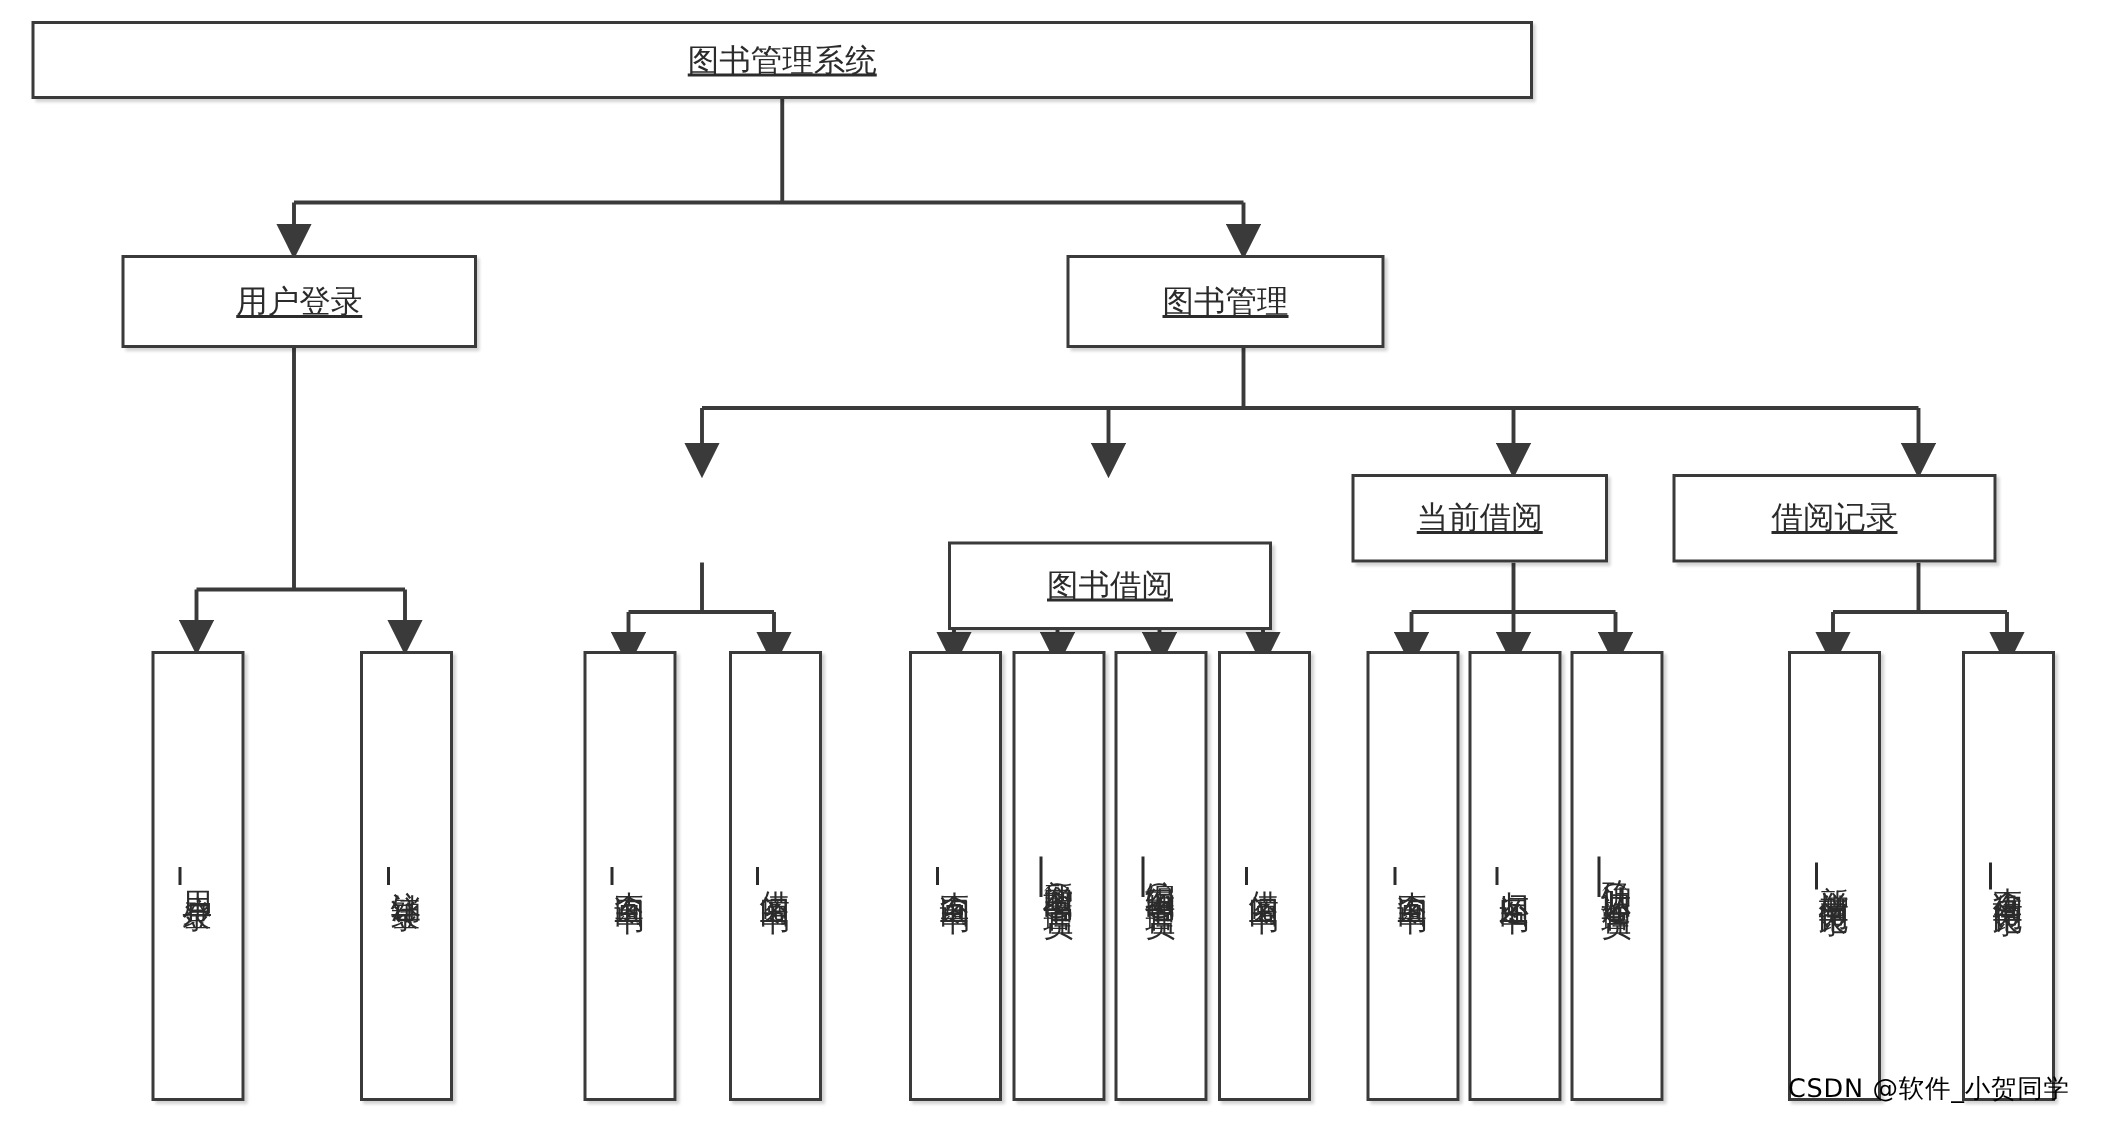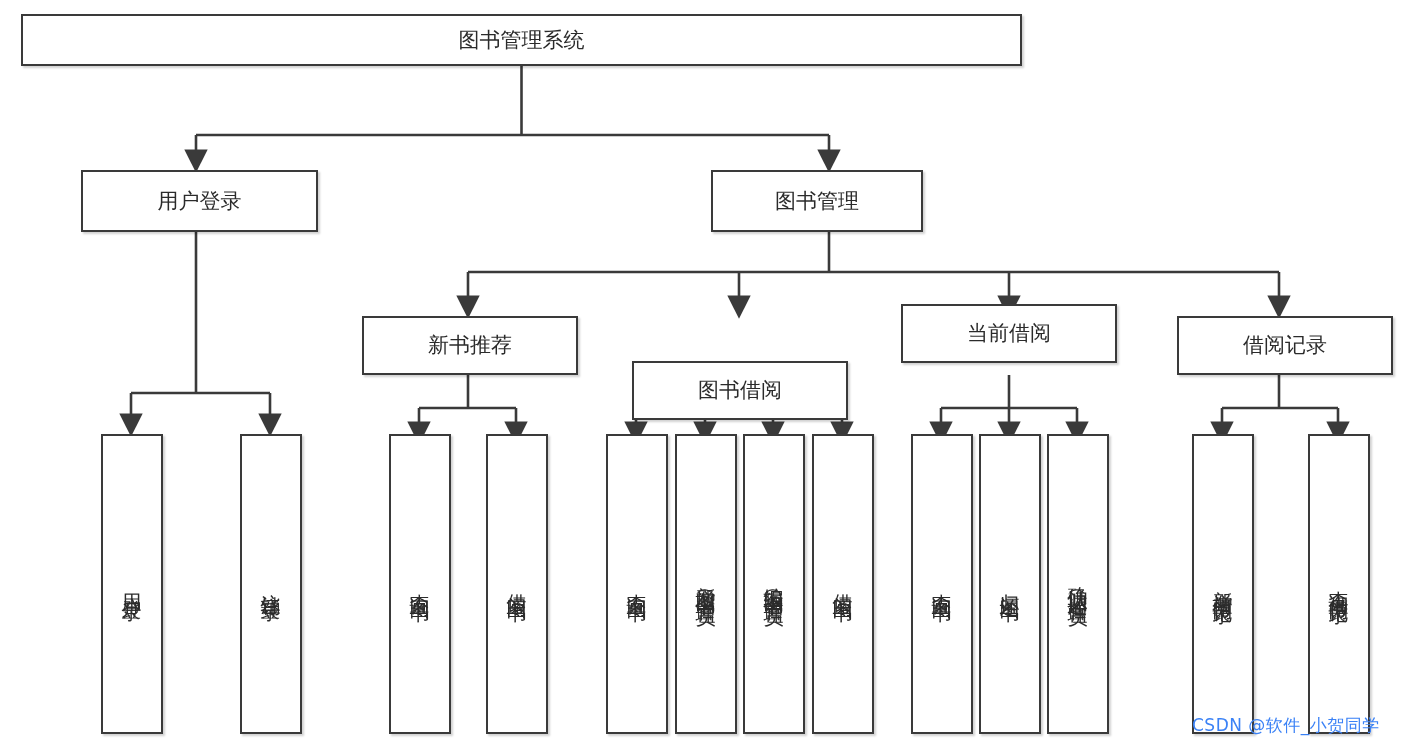--- a/index.html
+++ b/index.html
@@ -35,20 +35,21 @@
     display: flex;
     align-items: center;
     justify-content: center;
     color: #2b2b2b;
     z-index: 2;
   }
   .node-label {
     text-align: center;
     line-height: 1.18;
     white-space: nowrap;
+    text-decoration: underline;
   }
   .node.horizontal .node-label {
     font-size: 21px;
   }
   .node.vertical {
     align-items: center;
     justify-content: center;
   }
   .node.vertical .node-label {
     writing-mode: vertical-rl;
@@ -57,21 +58,21 @@
     letter-spacing: 3px;
     line-height: 1;
     white-space: normal;
     max-height: 290px;
   }
   .watermark {
     position: absolute;
     left: 1192px;
     top: 714px;
     font-size: 17px;
-    color: #3b82f6;
+    color: #000000;
     letter-spacing: 0.5px;
     z-index: 5;
     white-space: nowrap;
     font-family: "DejaVu Sans", "Liberation Sans", sans-serif;
   }
 </style>
 </head>
 <body>
 
 <div id="diagram-root">
@@ -135,33 +136,30 @@
   </div>
 
   <div class="node horizontal" style="left:81px; top:170px; width:237px; height:62px;">
     <span class="node-label">用户登录</span>
   </div>
 
   <div class="node horizontal" style="left:711px; top:170px; width:212px; height:62px;">
     <span class="node-label">图书管理</span>
   </div>
 
-  <div class="node horizontal" style="left:362px; top:316px; width:216px; height:59px;">
-    <span class="node-label">新书推荐</span>
-  </div>
 
   <div class="node horizontal" style="left:632px; top:316px; width:216px; height:59px;margin-top:45px;">
     <span class="node-label">图书借阅</span>
   </div>
 
-  <div class="node horizontal" style="left:901px; top:304px; width:216px; height:59px;">
+  <div class="node horizontal" style="left:901px; top:316px; width:171px; height:59px;">
     <span class="node-label">当前借阅</span>
   </div>
 
-  <div class="node horizontal" style="left:1177px; top:316px; width:216px; height:59px;">
+  <div class="node horizontal" style="left:1115px; top:316px; width:216px; height:59px;">
     <span class="node-label">借阅记录</span>
   </div>
 
   <div class="node vertical" style="left:101px; top:434px; width:62px; height:300px;">
     <span class="node-label">用户登录</span>
   </div>
 
   <div class="node vertical" style="left:240px; top:434px; width:62px; height:300px;">
     <span class="node-label">注销登录</span>
   </div>

